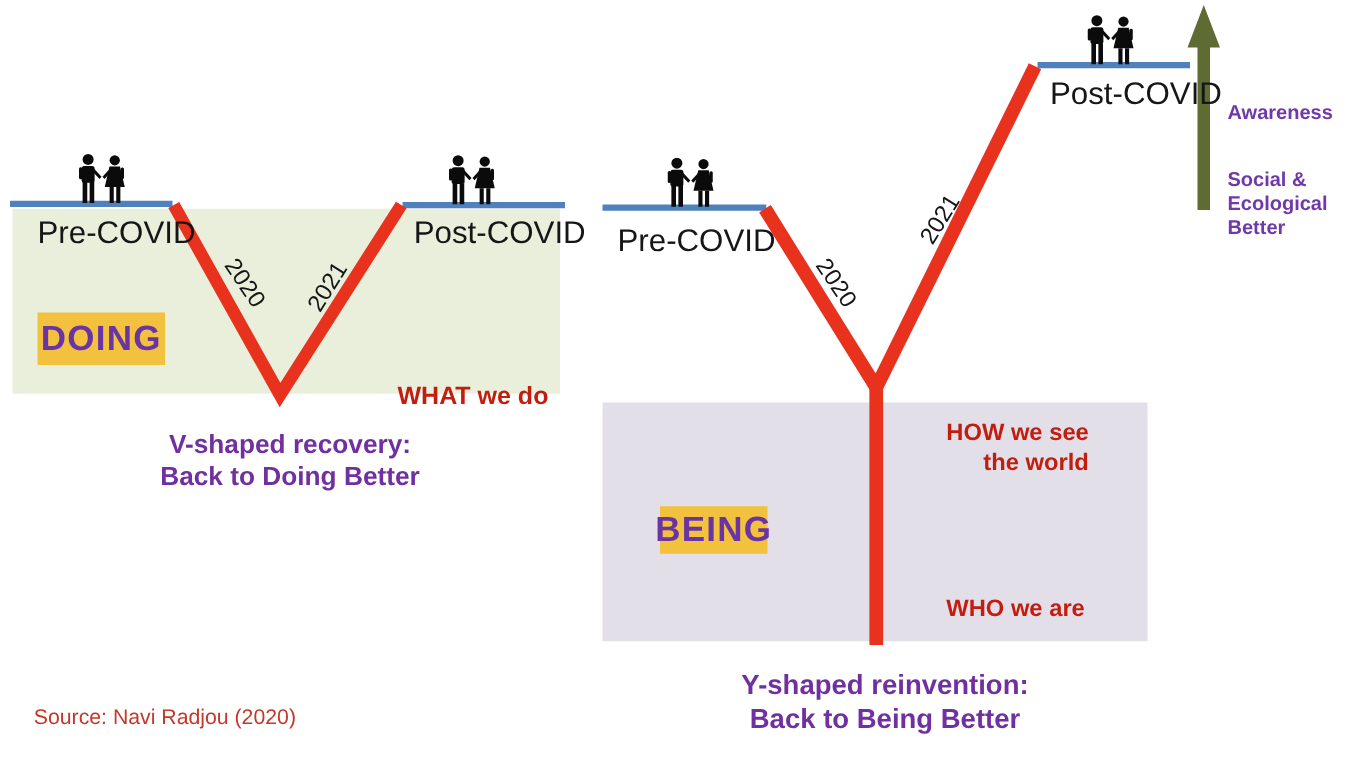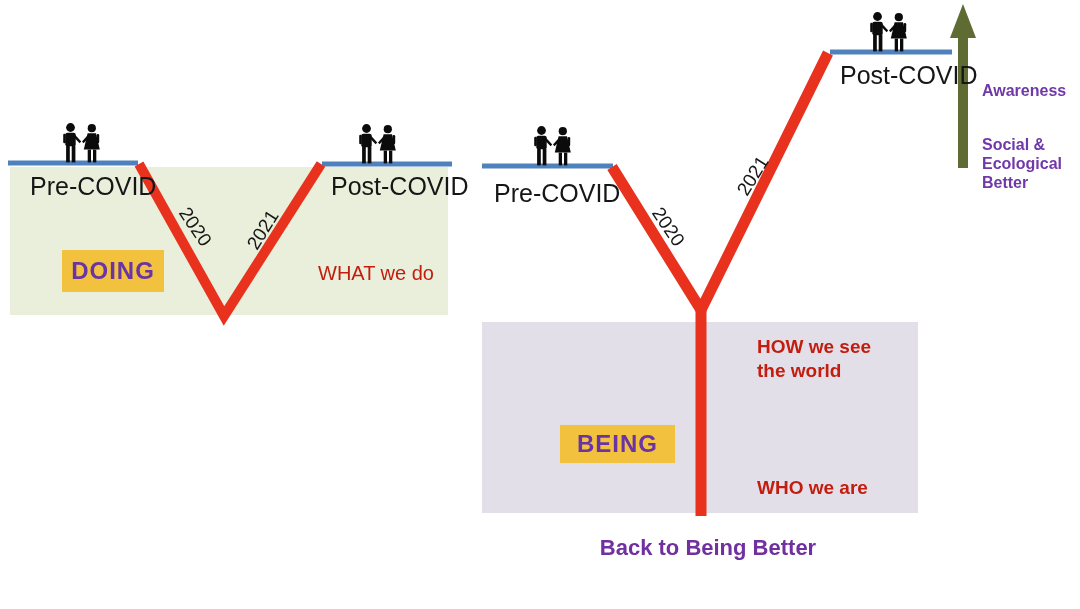--- a/index.html
+++ b/index.html
@@ -10,27 +10,27 @@
   .box{position:absolute;z-index:1;}
   .box-green{left:10px;top:167px;width:438px;height:148px;background:#e9efdb;}
   .box-lavender{left:482px;top:322px;width:436px;height:191px;background:#e3dfe9;}
   svg.lines{position:absolute;left:0;top:0;z-index:2;}
   .txt{position:absolute;z-index:3;white-space:nowrap;}
   .stage-label{font-size:25px;color:#161616;}
   .year-label{font-size:19px;color:#161616;transform:translate(-50%,-50%) rotate(56deg);}
   .year-label.up{transform:translate(-50%,-50%) rotate(-58deg);}
   .badge{
     position:absolute;z-index:3;background:#f2c13d;color:#6b34a4;
-    font-weight:bold;font-size:24px;letter-spacing:1px;
-    display:flex;align-items:center;justify-content:center;margin-left:32px;
+    font-weight:bold;font-size:28px;letter-spacing:1px;
+    display:flex;align-items:center;justify-content:center;
   }
   .badge-doing{left:30px;top:250px;width:102px;height:42px;}
-  .badge-being{left:528px;top:425px;width:115px;height:38px;text-align:center;}
-  .red-note{font-weight:normal;color:#c21d0e;font-size:20px;}
-  .red-note-sm{font-weight:bold;color:#c21d0e;font-size:19px;line-height:24px;white-space:nowrap;}
+  .badge-being{left:528px;top:405px;width:86px;height:38px;text-align:center;}
+  .red-note{font-weight:bold;color:#c21d0e;font-size:20px;margin-top:44px;}
+  .red-note-sm{font-weight:bold;color:#c21d0e;font-size:19px;line-height:24px;white-space:nowrap;text-align:right;}
   .caption{
     position:absolute;z-index:3;color:#7030a0;font-weight:bold;text-align:center;
   }
   .caption-left{left:42px;top:343px;width:380px;font-size:21px;line-height:26px;}
   .caption-right{left:518px;top:534px;width:380px;font-size:22px;line-height:27px;}
   .axis-label{font-weight:bold;color:#7038a8;font-size:16px;line-height:19px;white-space:nowrap;margin-top:21px;}
   .source{font-size:17px;color:#c0392b;}
   .couple{position:absolute;z-index:3;}
 </style>
 </head>
@@ -90,38 +90,44 @@
     </svg>
 
   <div class="txt stage-label" style="left:30px;top:172px">Pre-COVID</div>
   <div class="txt stage-label" style="left:331px;top:172px">Post-COVID</div>
   <div class="txt year-label" style="left:195px;top:227px">2020</div>
   <div class="txt year-label up" style="left:263px;top:230px">2021</div>
   <div class="badge badge-doing">
       <span>DOING</span>
     </div>
   <div class="txt red-note" style="left:318px;top:262px">WHAT we do</div>
+  <div class="caption caption-left">
+    <div>V-shaped recovery:</div>
+    <div>Back to Doing Better</div>
+  </div>
 
   <div class="txt stage-label" style="left:494px;top:179px">Pre-COVID</div>
   <div class="txt stage-label" style="left:840px;top:61px">Post-COVID</div>
   <div class="txt year-label" style="left:668px;top:227px">2020</div>
   <div class="txt year-label up" style="left:753px;top:176px">2021</div>
   <div class="badge badge-being">
       <span>BEING</span>
     </div>
   <div class="txt red-note-sm" style="left:757px;top:335px">
     <div>HOW we see</div>
     <div>the world</div>
   </div>
   <div class="txt red-note-sm" style="left:757px;top:476px">WHO we are</div>
   <div class="caption caption-right">
+    <div>Y-shaped reinvention:</div>
     <div>Back to Being Better</div>
   </div>
 
   <div class="txt axis-label" style="left:982px;top:60px">Awareness</div>
   <div class="txt axis-label" style="left:982px;top:114px">
     <div>Social &amp;</div>
     <div>Ecological</div>
     <div>Better</div>
   </div>
 
+  <div class="txt source" style="left:27px;top:564px">Source: Navi Radjou (2020)</div>
 
 </div>
 
 </body></html>

